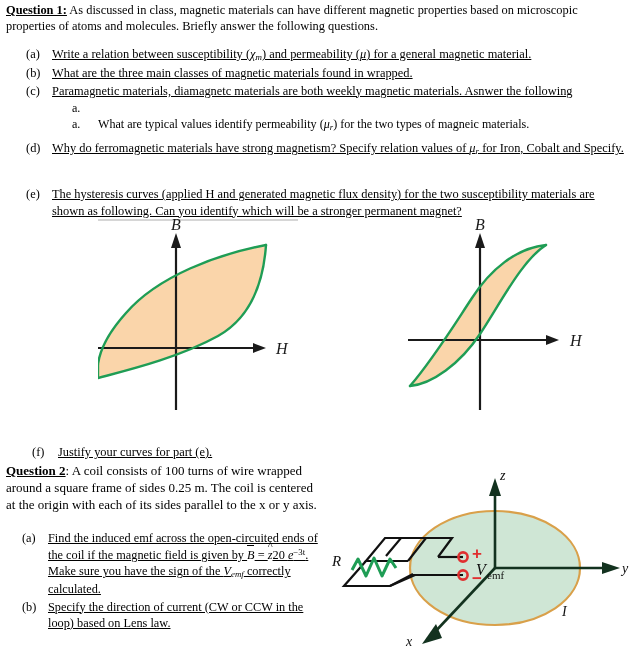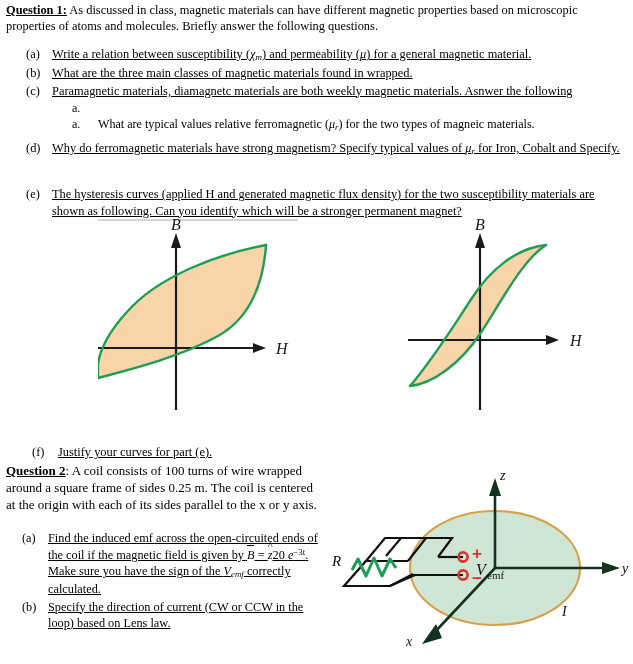--- a/index.html
+++ b/index.html
@@ -98,28 +98,28 @@
       <span class="mark">(c)</span>
       <span class="body">Paramagnetic materials, diamagnetc materials are both weekly magnetic materials. Asnwer the following</span>
     </li>
 
     <ol class="sub-list">
       <li class="sub-item">
         <span class="mark">a.</span>
       </li>
       <li class="sub-item">
         <span class="mark">a.</span>
-        <span class="body"><span>What are typical values relative ferromagnetic (</span><span class="mi">μ</span><span class="sub">r</span><span>) for the two types of magneic materials.</span></span>
+        <span class="body"><span>What are typical values identify permeability (</span><span class="mi">μ</span><span class="sub">r</span><span>) for the two types of magneic materials.</span></span>
       </li>
     </ol>
   </ol>
 
   <div id="item-d" class="item">
     <span class="mark">(d)</span>
-    <span class="body"><span>Why do ferromagnetic materials have strong magnetism? Specify typical values of </span><span class="mi">μ</span><span class="sub">r</span><span> for Iron, Cobalt and Specify.</span></span>
+    <span class="body"><span>Why do ferromagnetic materials have strong magnetism? Specify relation values of </span><span class="mi">μ</span><span class="sub">r</span><span> for Iron, Cobalt and Specify.</span></span>
   </div>
 
   <div id="item-e" class="item">
     <span class="mark">(e)</span>
     <span class="body">The hysteresis curves (applied H and generated magnetic flux density) for the two susceptibility materials are shown as following. Can you identify which will be a stronger permanent magnet?</span>
   </div>
 
   <div class="fig" id="fig-hyst-left">
     <svg width="215" height="205" viewBox="0 0 215 205">
 

